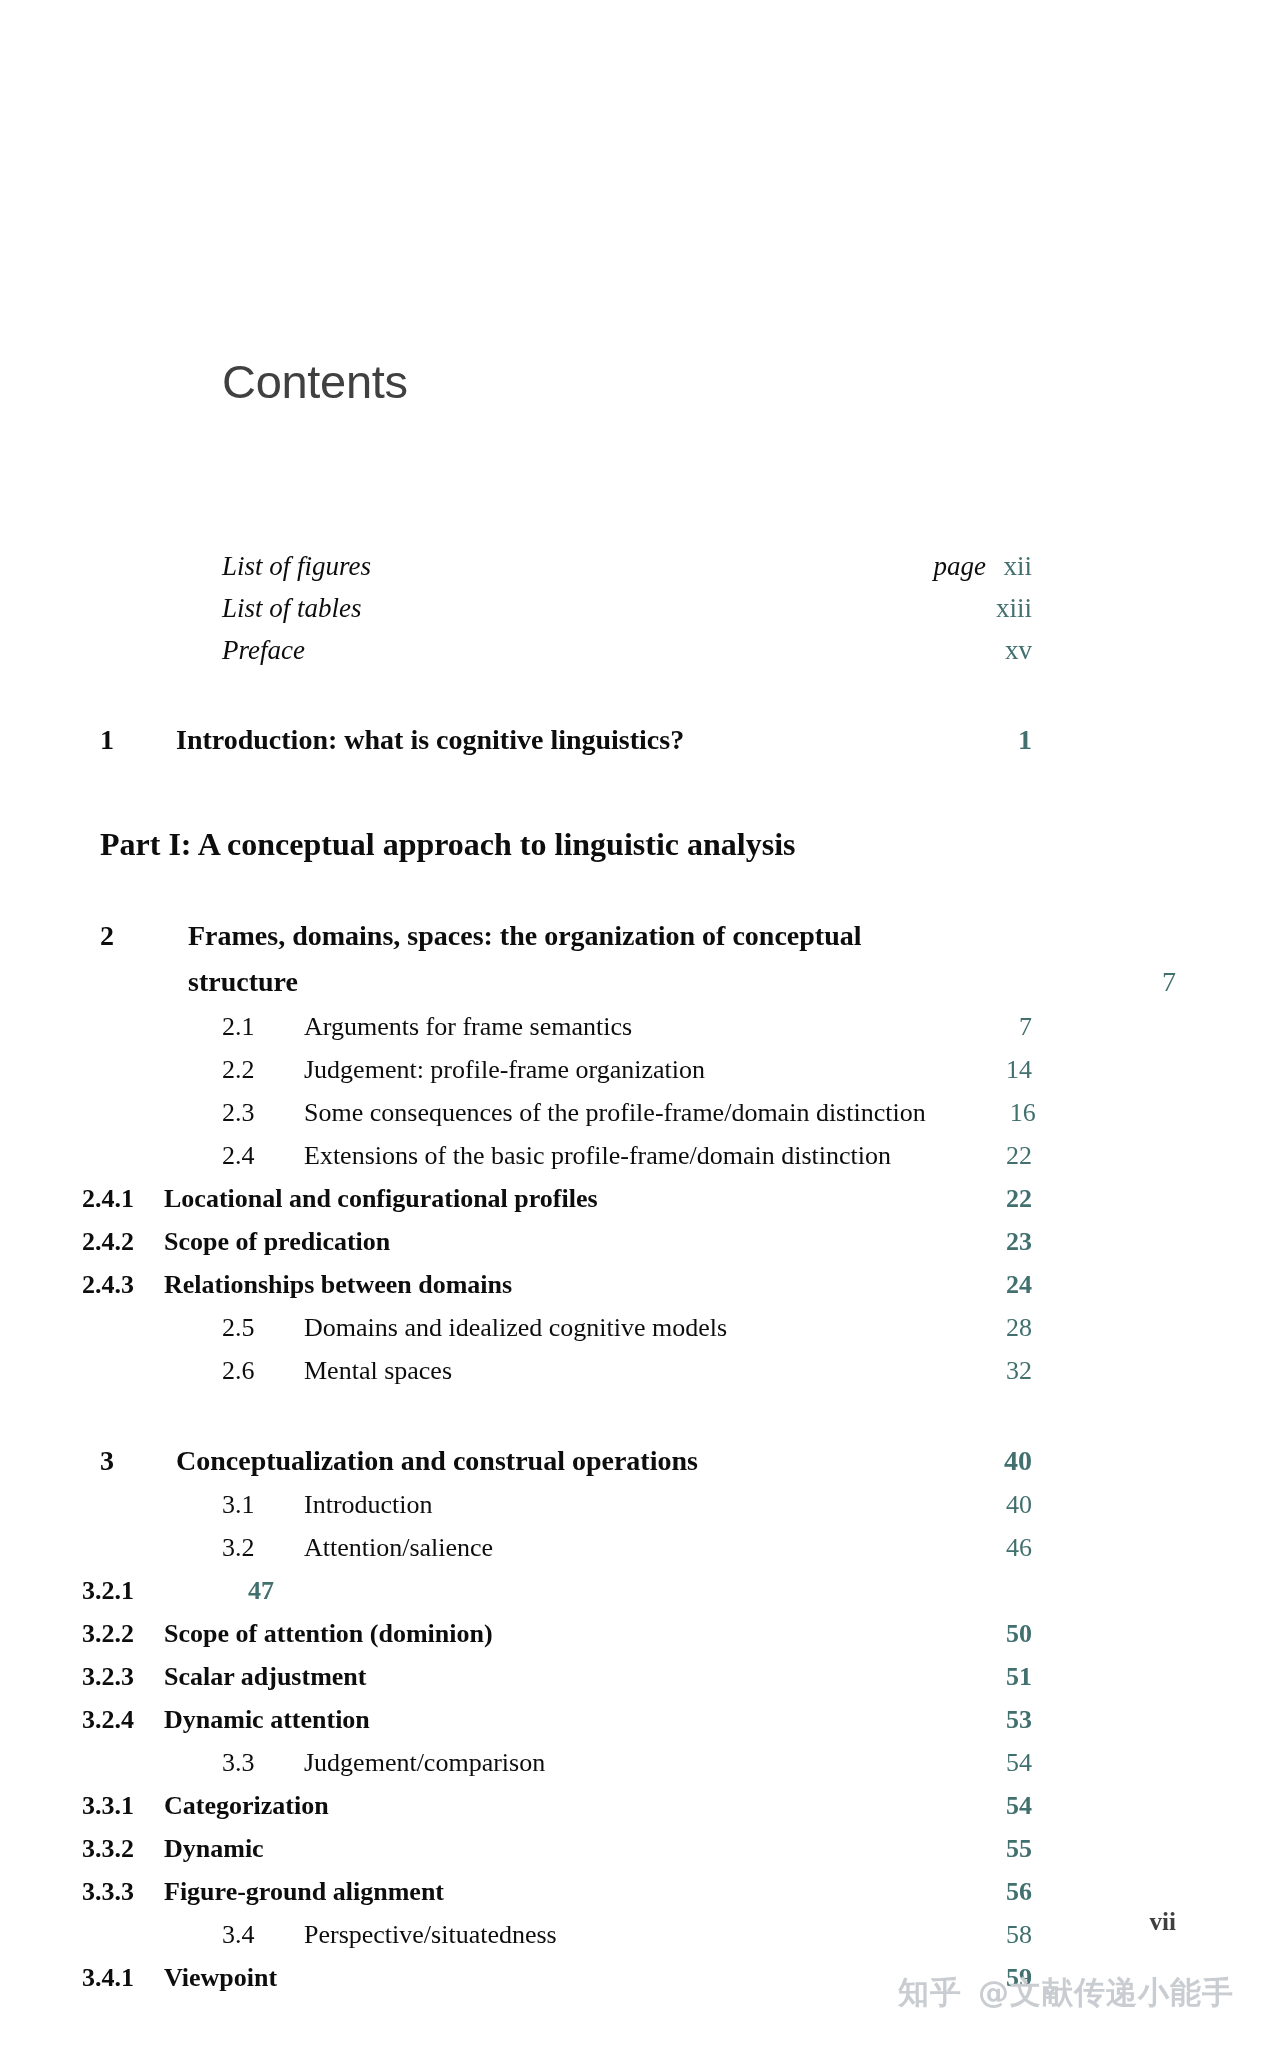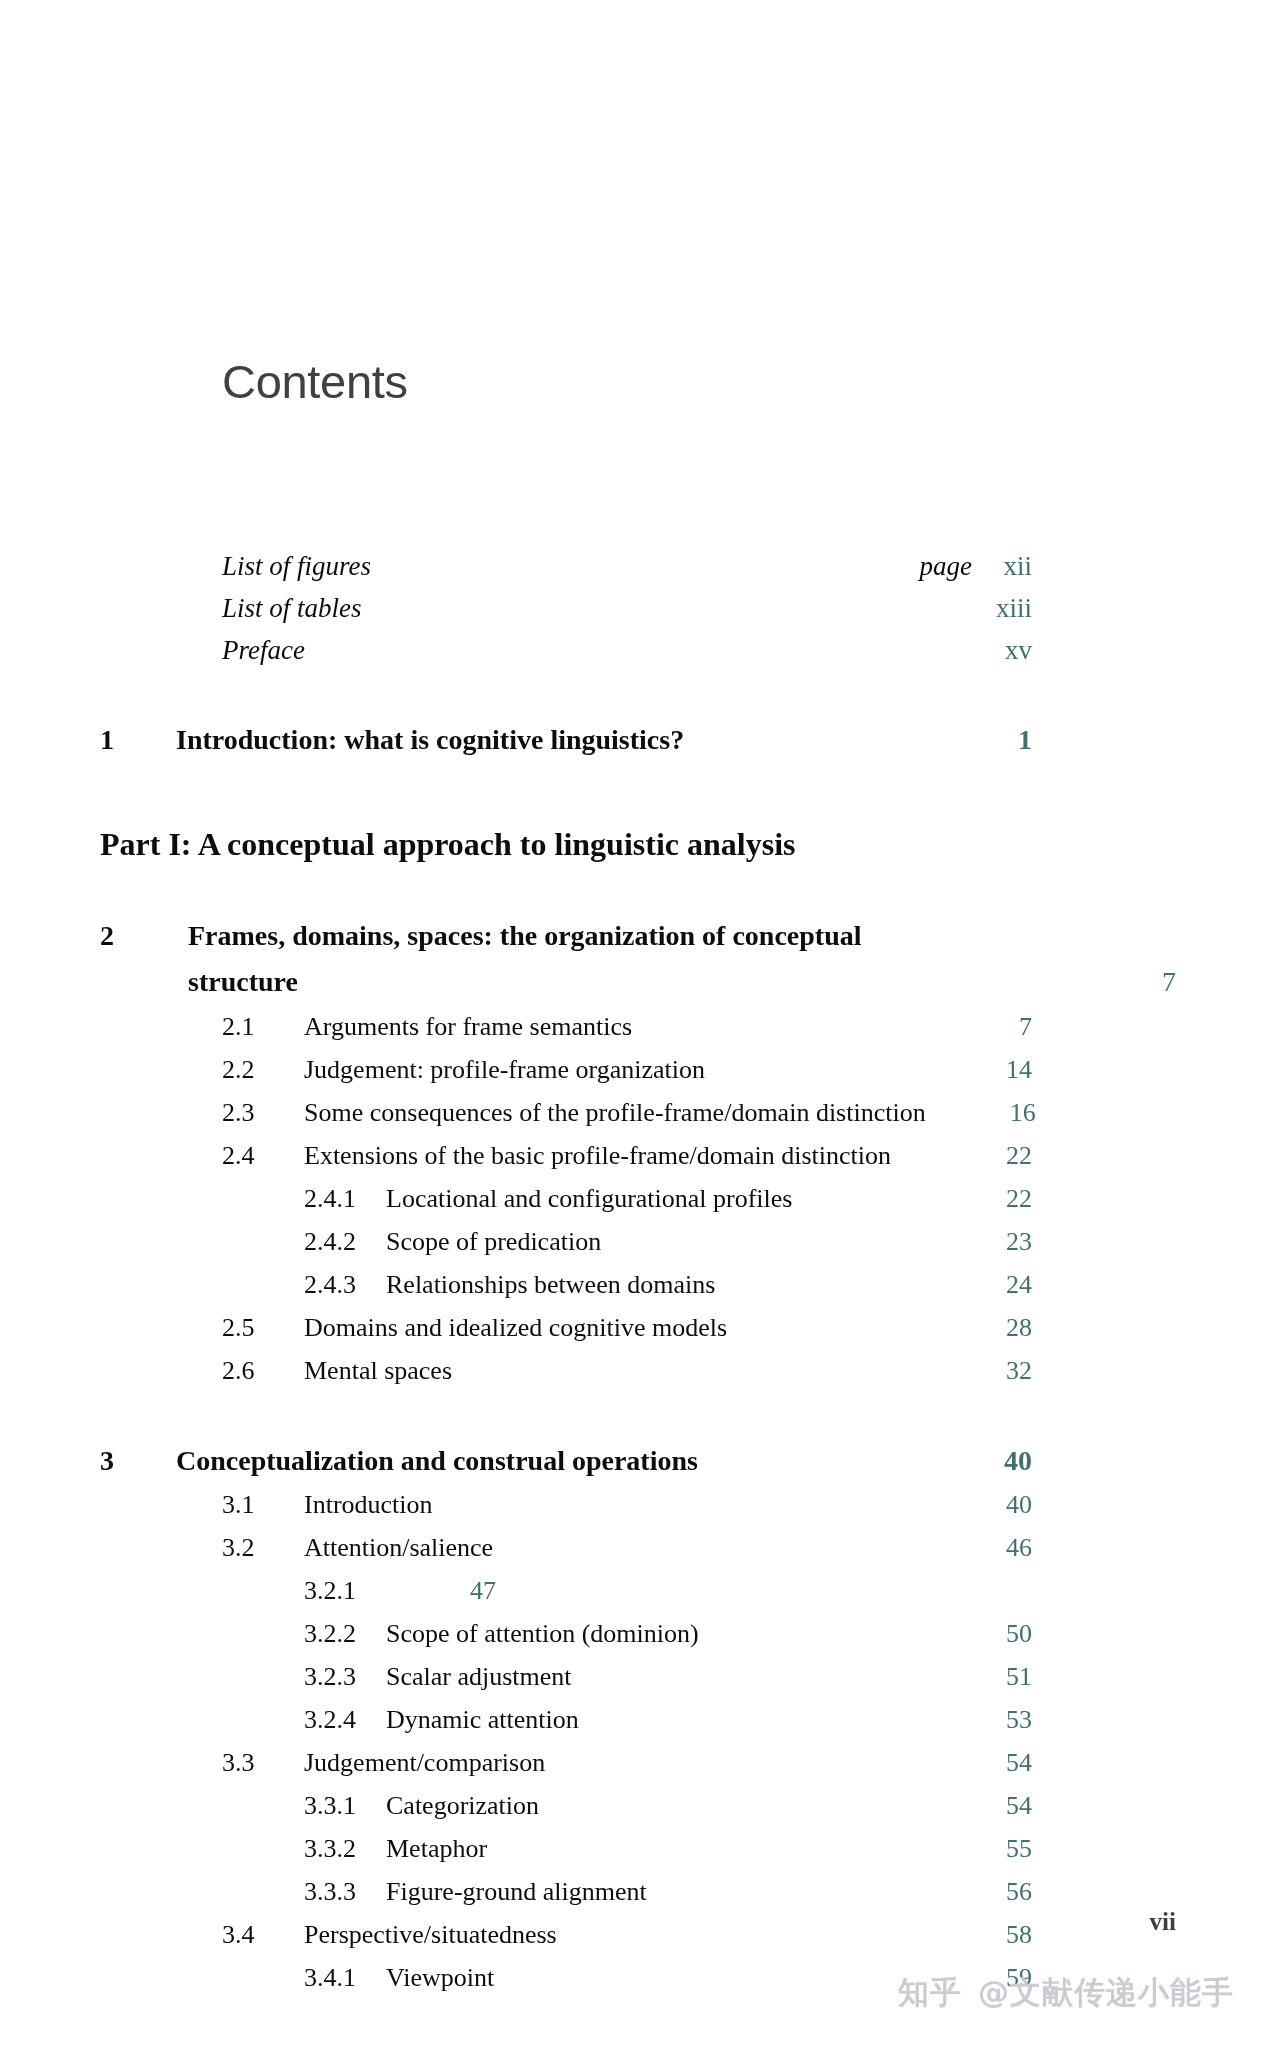--- a/index.html
+++ b/index.html
@@ -76,21 +76,21 @@
   .row.front {
     font-style: italic;
     font-size: 27px;
     line-height: 42px;
     padding-left: 222px;
   }
   .row.front .label { font-style: italic; }
   .pagelabel {
     font-style: italic;
     color: #0d0d0d;
-    margin-right: 20px;
+    margin-right: 6px;
     font-size: 27px;
   }
   .front-pg-wrap {
     flex: 0 0 auto;
     width: 260px;
     text-align: right;
     white-space: nowrap;
   }
   .front-pg-wrap .pgnum {
     display: inline-block;
@@ -126,21 +126,21 @@
     font-size: 26px;
     line-height: 43px;
     padding-left: 222px;
   }
   .row.section .num { width: 82px; }
 
   
   .row.subsection {
     font-size: 26px;
     line-height: 43px;
-    padding-left: 222px;
+    font-weight: bold;
   }
   .row.subsection .num {
     width: 82px;
     margin-left: 82px;
   }
 
   .chapter-wrap2 {
     position: relative;
     padding-left: 100px;
     font-weight: 700;
@@ -340,21 +340,21 @@
         <span class="label">Judgement/comparison</span>
         <span class="pg">54</span>
       </div>
       <div class="row subsection">
         <span class="num">3.3.1</span>
         <span class="label">Categorization</span>
         <span class="pg">54</span>
       </div>
       <div class="row subsection">
         <span class="num">3.3.2</span>
-        <span class="label">Metaphor</span>
+        <span class="label">Dynamic</span>
         <span class="pg">55</span>
       </div>
       <div class="row subsection">
         <span class="num">3.3.3</span>
         <span class="label">Figure-ground alignment</span>
         <span class="pg">56</span>
       </div>
       <div class="row section">
         <span class="num">3.4</span>
         <span class="label">Perspective/situatedness</span>

